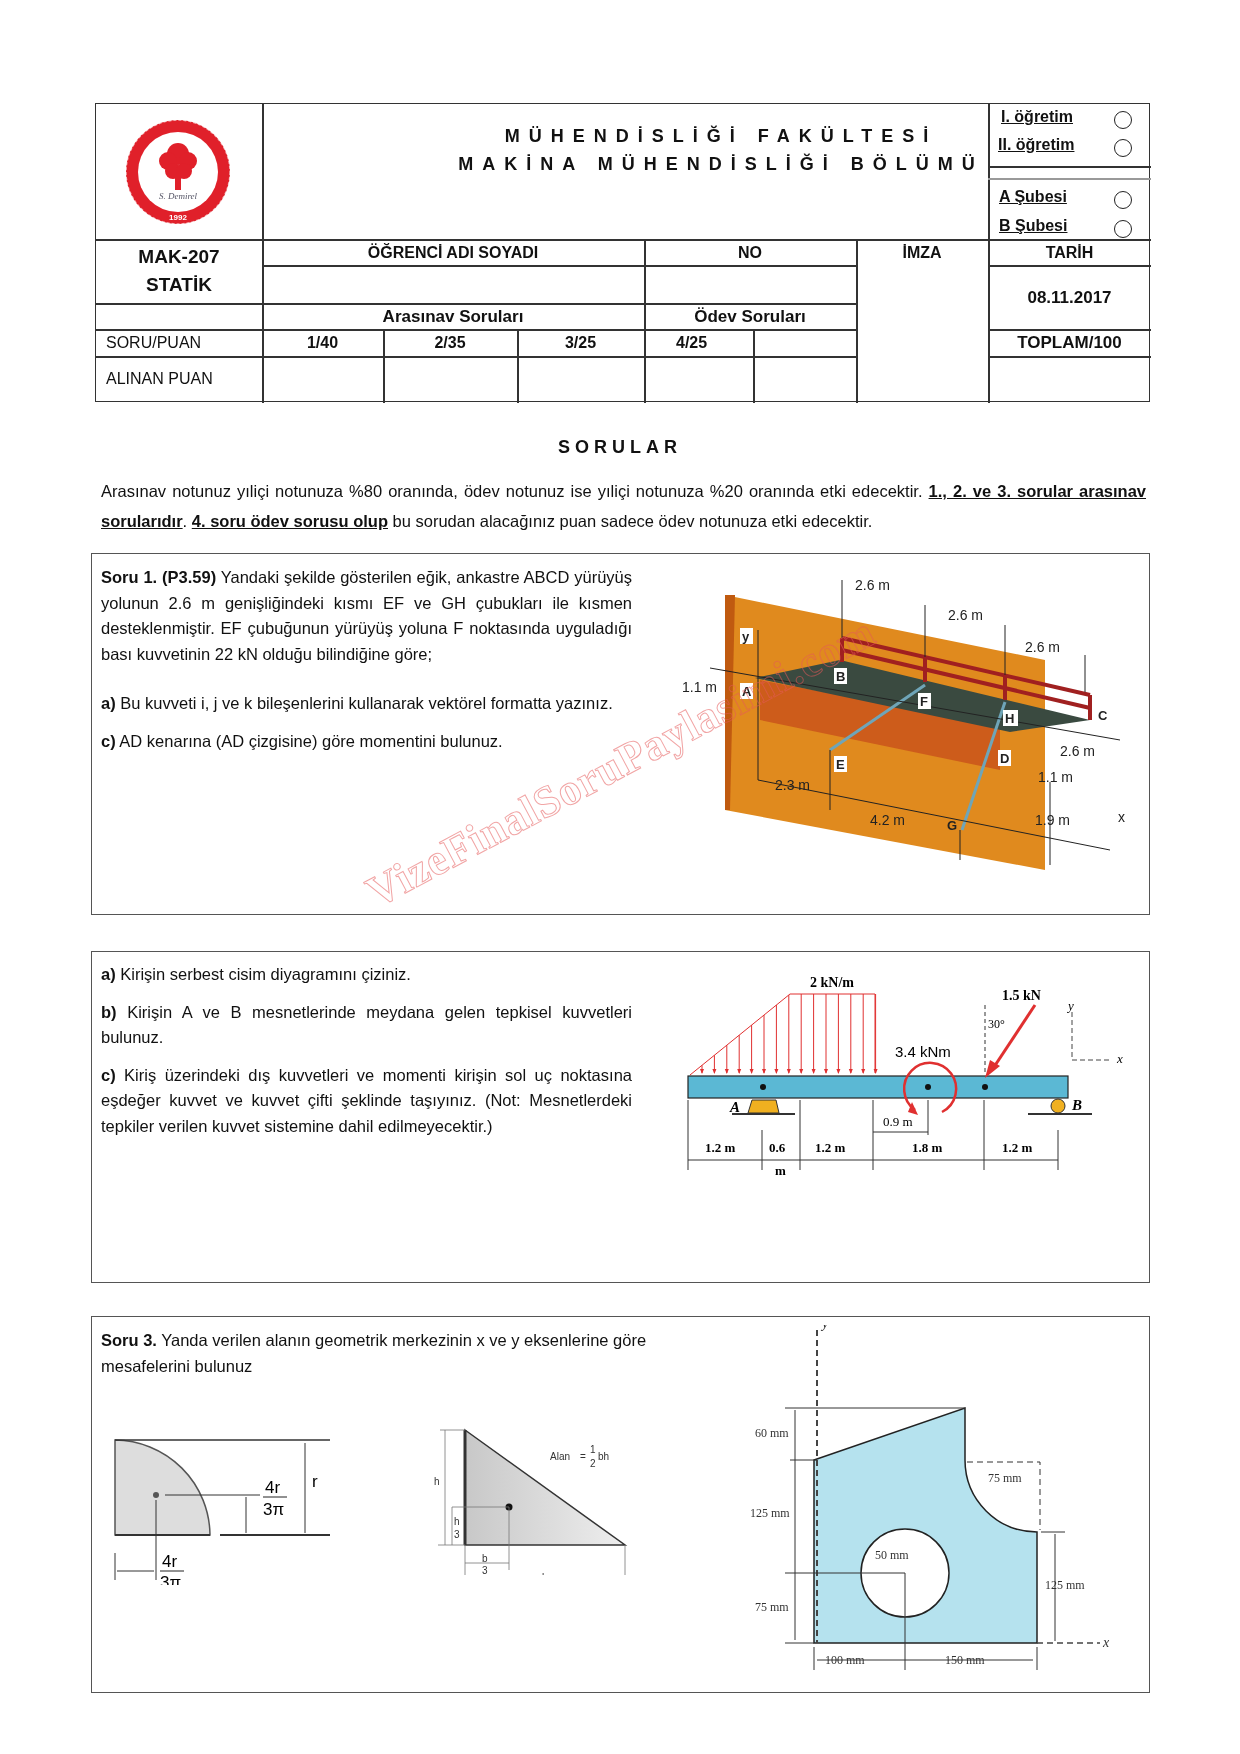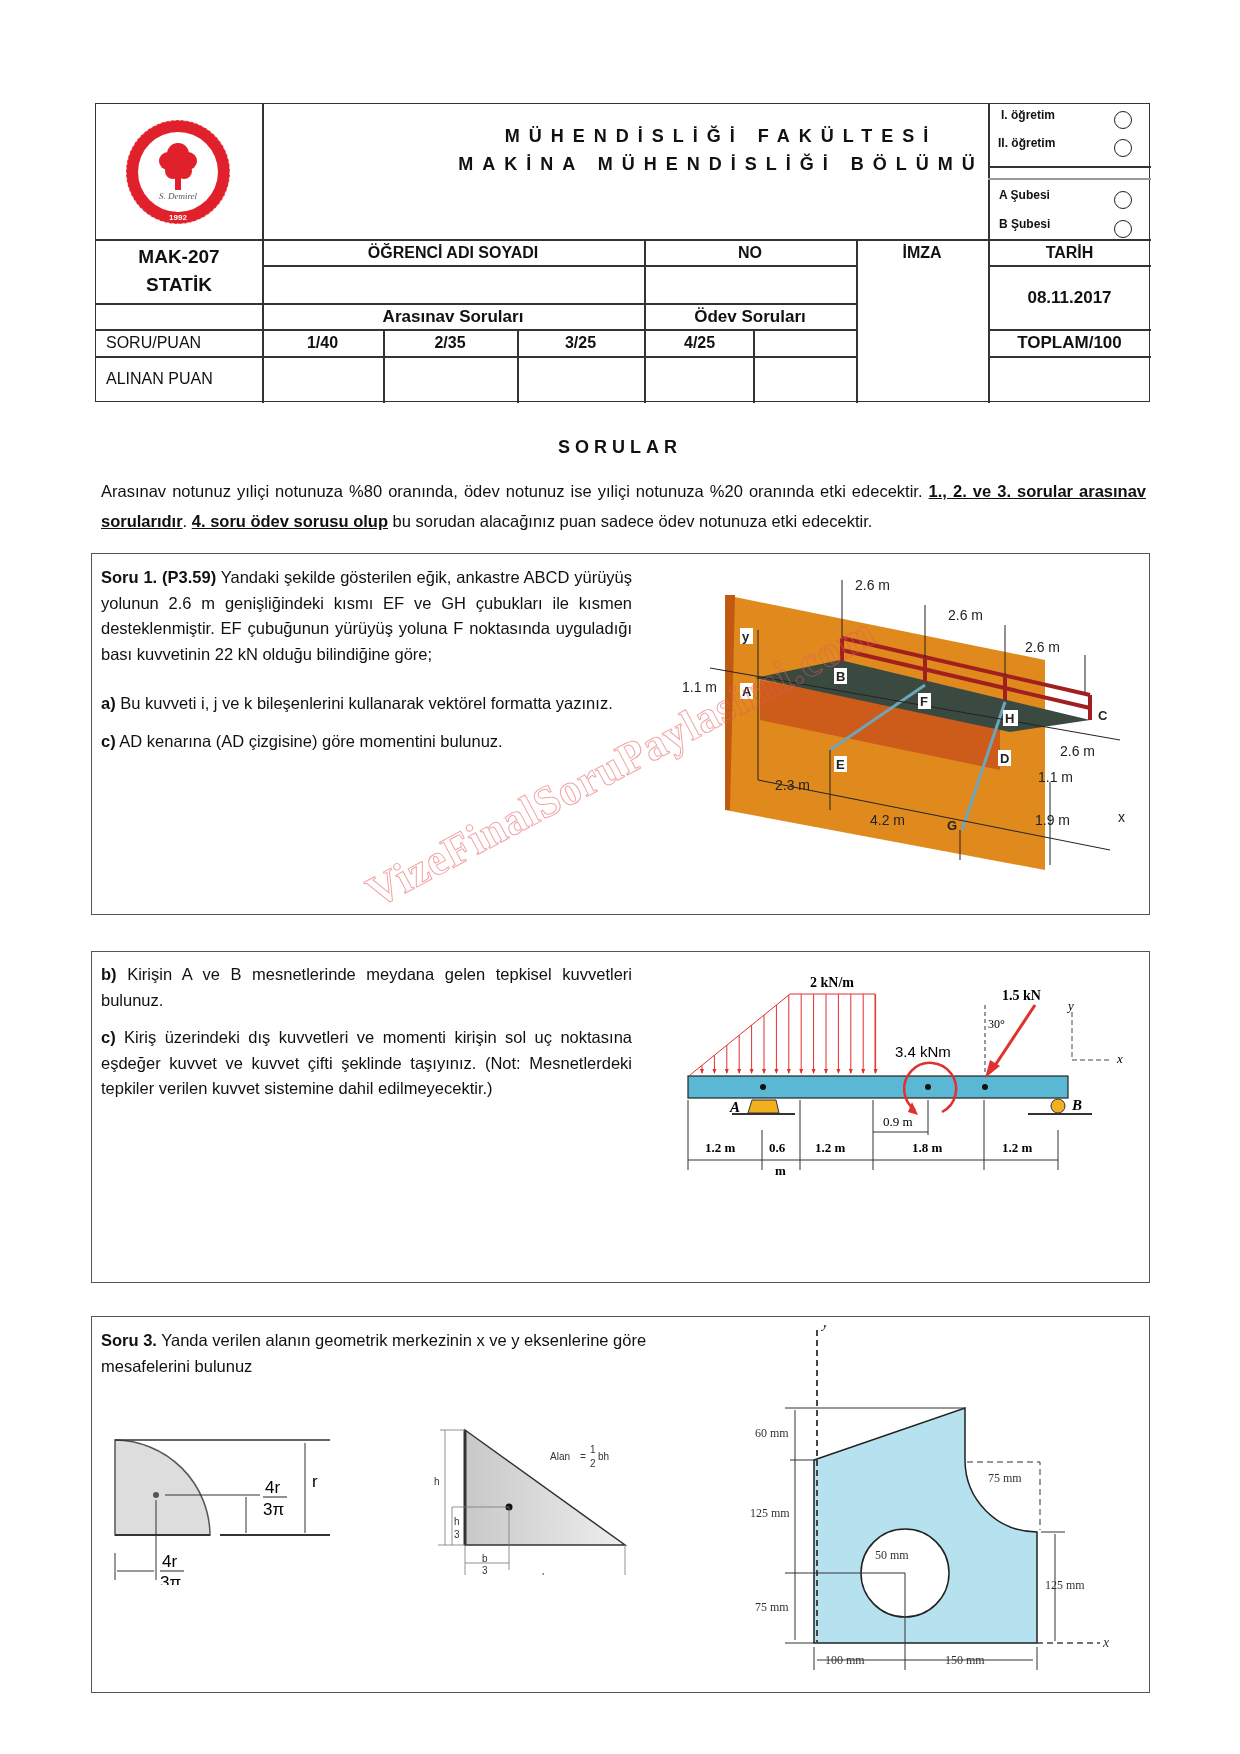--- a/index.html
+++ b/index.html
@@ -3,21 +3,21 @@
 <meta charset="utf-8">
 <style>
   html,body{margin:0;padding:0;background:#fff;}
   body{width:1240px;height:1754px;position:relative;overflow:hidden;font-family:"Liberation Sans",sans-serif;color:#111;}
   
   #hdr{position:absolute;left:95px;top:103px;width:1055px;height:299px;border:1.5px solid #333;box-sizing:border-box;}
   .ln{position:absolute;background:#333;}
   .cell{position:absolute;display:flex;align-items:center;justify-content:center;font-weight:bold;font-size:16px;white-space:nowrap;}
   .cell.l{justify-content:flex-start;padding-left:10px;font-weight:normal;}
   .uni{position:absolute;left:262px;width:726px;top:18px;text-align:center;font-weight:bold;font-size:18px;letter-spacing:9px;line-height:28px;}
-  .opt{position:absolute;left:900px;font-weight:bold;font-size:12px;}
+  .opt{position:absolute;left:900px;font-weight:bold;font-size:16px;text-decoration:underline;}
   .circ{position:absolute;width:16px;height:16px;border:1.5px solid #222;border-radius:50%;left:1112px;}
   #sorular{position:absolute;left:0;width:1240px;top:437px;text-align:center;font-weight:bold;font-size:18px;letter-spacing:5px;}
   #intro{position:absolute;left:101px;width:1045px;top:476px;font-size:16.5px;line-height:30px;text-align:justify;}
   #intro u{font-weight:bold;}
   .box{position:absolute;left:91px;width:1059px;border:1.5px solid #555;box-sizing:border-box;}
   .qtext{position:absolute;left:101px;width:531px;font-size:16.5px;line-height:25.5px;text-align:justify;}
   .qtext p{margin:0 0 12px 0;}
   .qtext b{font-weight:bold;}
   .fig-label{font-family:"Liberation Serif",serif;}
   #watermark{position:absolute;left:370px;top:870px;font-family:"Liberation Serif",serif;font-weight:bold;font-size:44px;color:transparent;-webkit-text-stroke:1px rgba(230,90,90,0.55);transform:rotate(-28deg);transform-origin:left center;letter-spacing:1px;pointer-events:none;}
@@ -92,21 +92,21 @@
   <div style="position:absolute;left:762px;top:163px;width:128px;height:134px"></div>
   <div class="cell" style="left:892px;top:162px;width:163px;height:63px;font-size:17px">08.11.2017</div>
 
   <div class="cell" style="left:166px;top:200px;width:382px;height:25px;font-size:17px">Arasınav Soruları</div>
   <div class="cell" style="left:548px;top:200px;width:212px;height:25px;font-size:17px">Ödev Soruları</div>
 
   <div class="cell l" style="left:0;top:226px;width:156px;height:26px">SORU/PUAN</div>
   <div class="cell" style="left:166px;top:226px;width:121px;height:26px">1/40</div>
   <div class="cell" style="left:287px;top:226px;width:134px;height:26px">2/35</div>
   <div class="cell" style="left:421px;top:226px;width:127px;height:26px">3/25</div>
-  <div class="cell" style="left:548px;top:226px;width:109px;height:26px;justify-content:flex-start;padding-left:40px;box-sizing:border-box">4/25</div>
+  <div class="cell" style="left:548px;top:226px;width:109px;height:26px;justify-content:flex-start;padding-left:32px;box-sizing:border-box">4/25</div>
   <div class="cell" style="left:892px;top:226px;width:163px;height:26px;font-size:17px">TOPLAM/100</div>
 
   <div class="cell l" style="left:0;top:253px;width:156px;height:44px">ALINAN PUAN</div>
   <div style="position:absolute;left:168px;top:254px;width:118px;height:43px"></div>
   <div style="position:absolute;left:289px;top:254px;width:131px;height:43px"></div>
   <div style="position:absolute;left:423px;top:254px;width:124px;height:43px"></div>
   <div style="position:absolute;left:550px;top:254px;width:106px;height:43px"></div>
   <div style="position:absolute;left:894px;top:254px;width:160px;height:43px"></div>
 </div>
 
@@ -181,20 +181,21 @@
     <rect x="164" y="196" width="13" height="16" fill="#fff"></rect>
       <text x="166" y="209">E</text>
     <text x="277" y="270">G</text>
   </g>
 </svg>
 
 <div id="watermark">VizeFinalSoruPaylasimi.com</div>
 
 <div class="box" style="top:951px;height:332px"></div>
 <div class="qtext" style="top:962px">
+  <p><b>a)</b><span> Kirişin serbest cisim diyagramını çiziniz.</span></p>
   <p><b>b)</b><span> Kirişin A ve B mesnetlerinde meydana gelen tepkisel kuvvetleri bulunuz.</span></p>
   <p><b>c)</b><span> Kiriş üzerindeki dış kuvvetleri ve momenti kirişin sol uç noktasına eşdeğer kuvvet ve kuvvet çifti şeklinde taşıyınız. (Not: Mesnetlerdeki tepkiler verilen kuvvet sistemine dahil edilmeyecektir.)</span></p>
 </div>
 
 <svg style="position:absolute;left:680px;top:960px" width="470" height="225" viewBox="0 0 470 225">
 
   <g stroke="#e03030" stroke-width="1">
     <polyline points="10,115 110,34 195,34" fill="none"></polyline>
     <line x1="195" y1="34" x2="195" y2="113"></line>
   </g>

